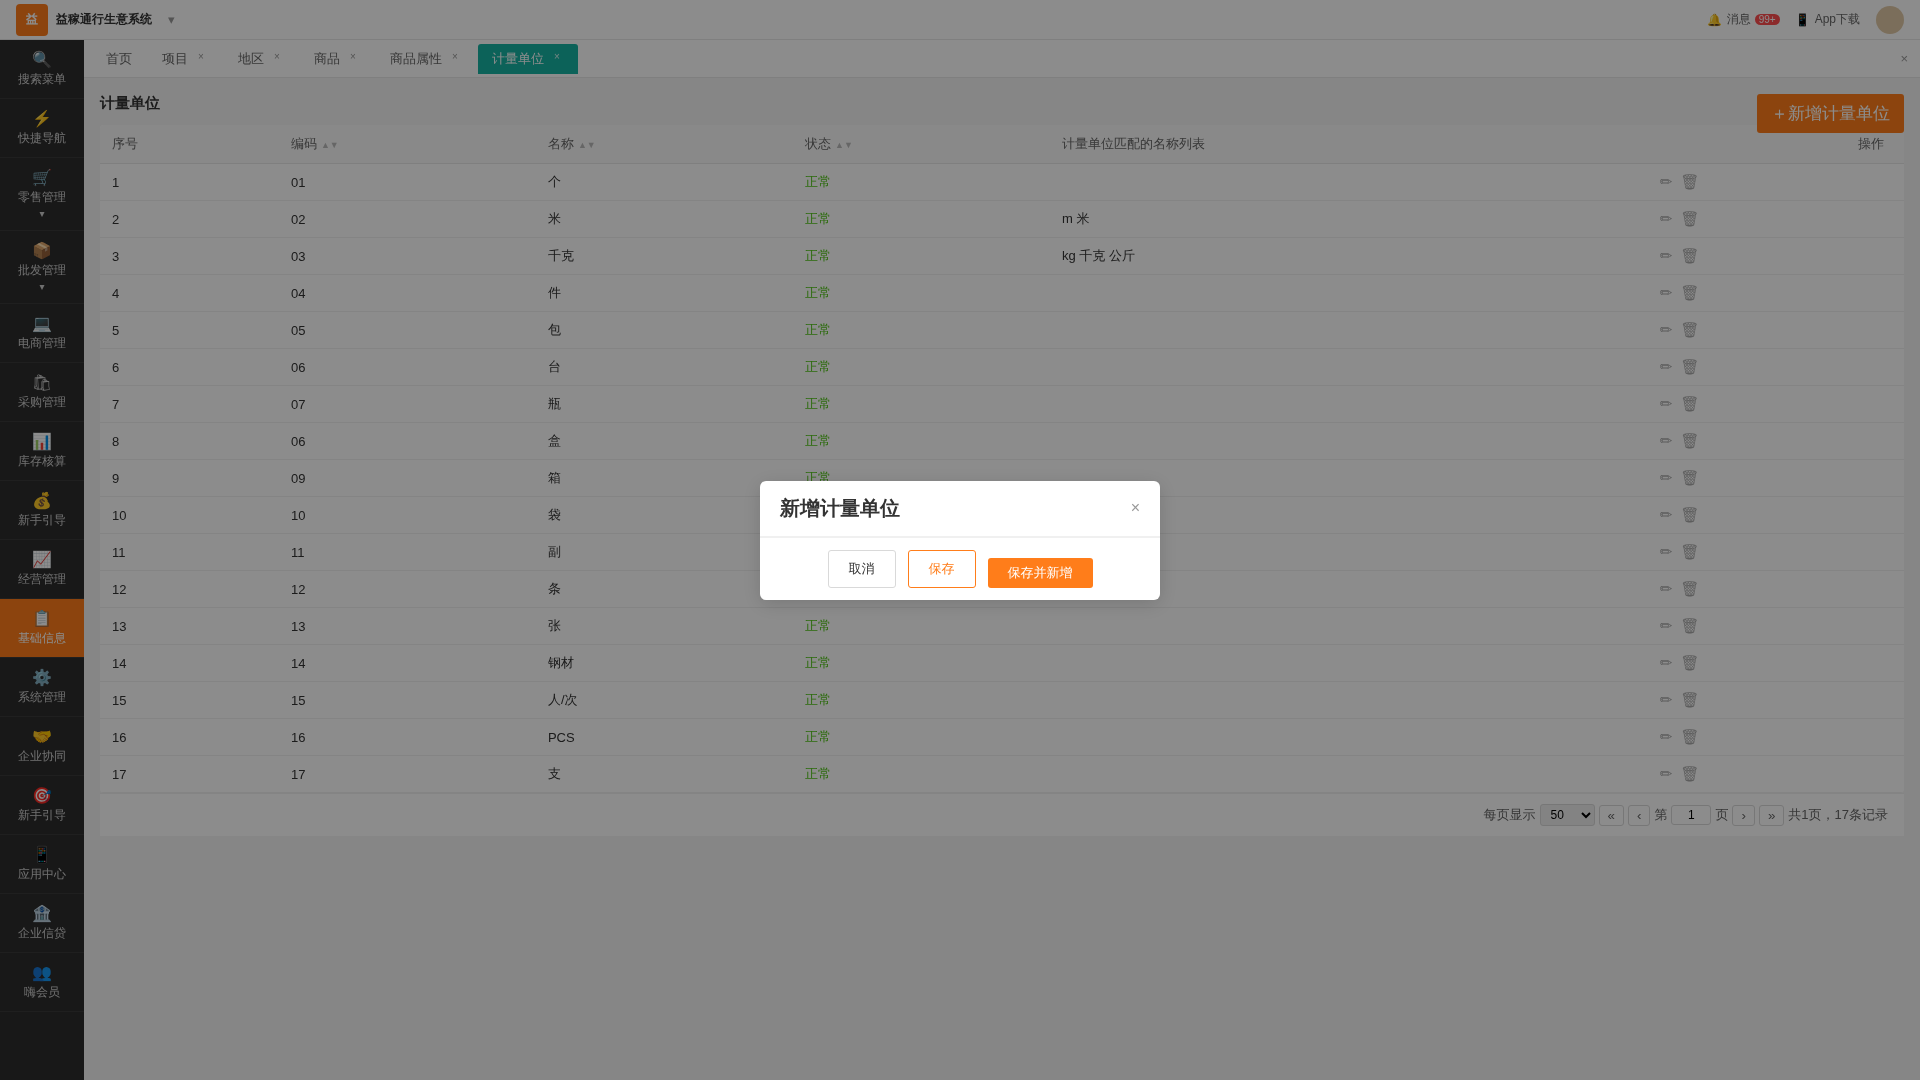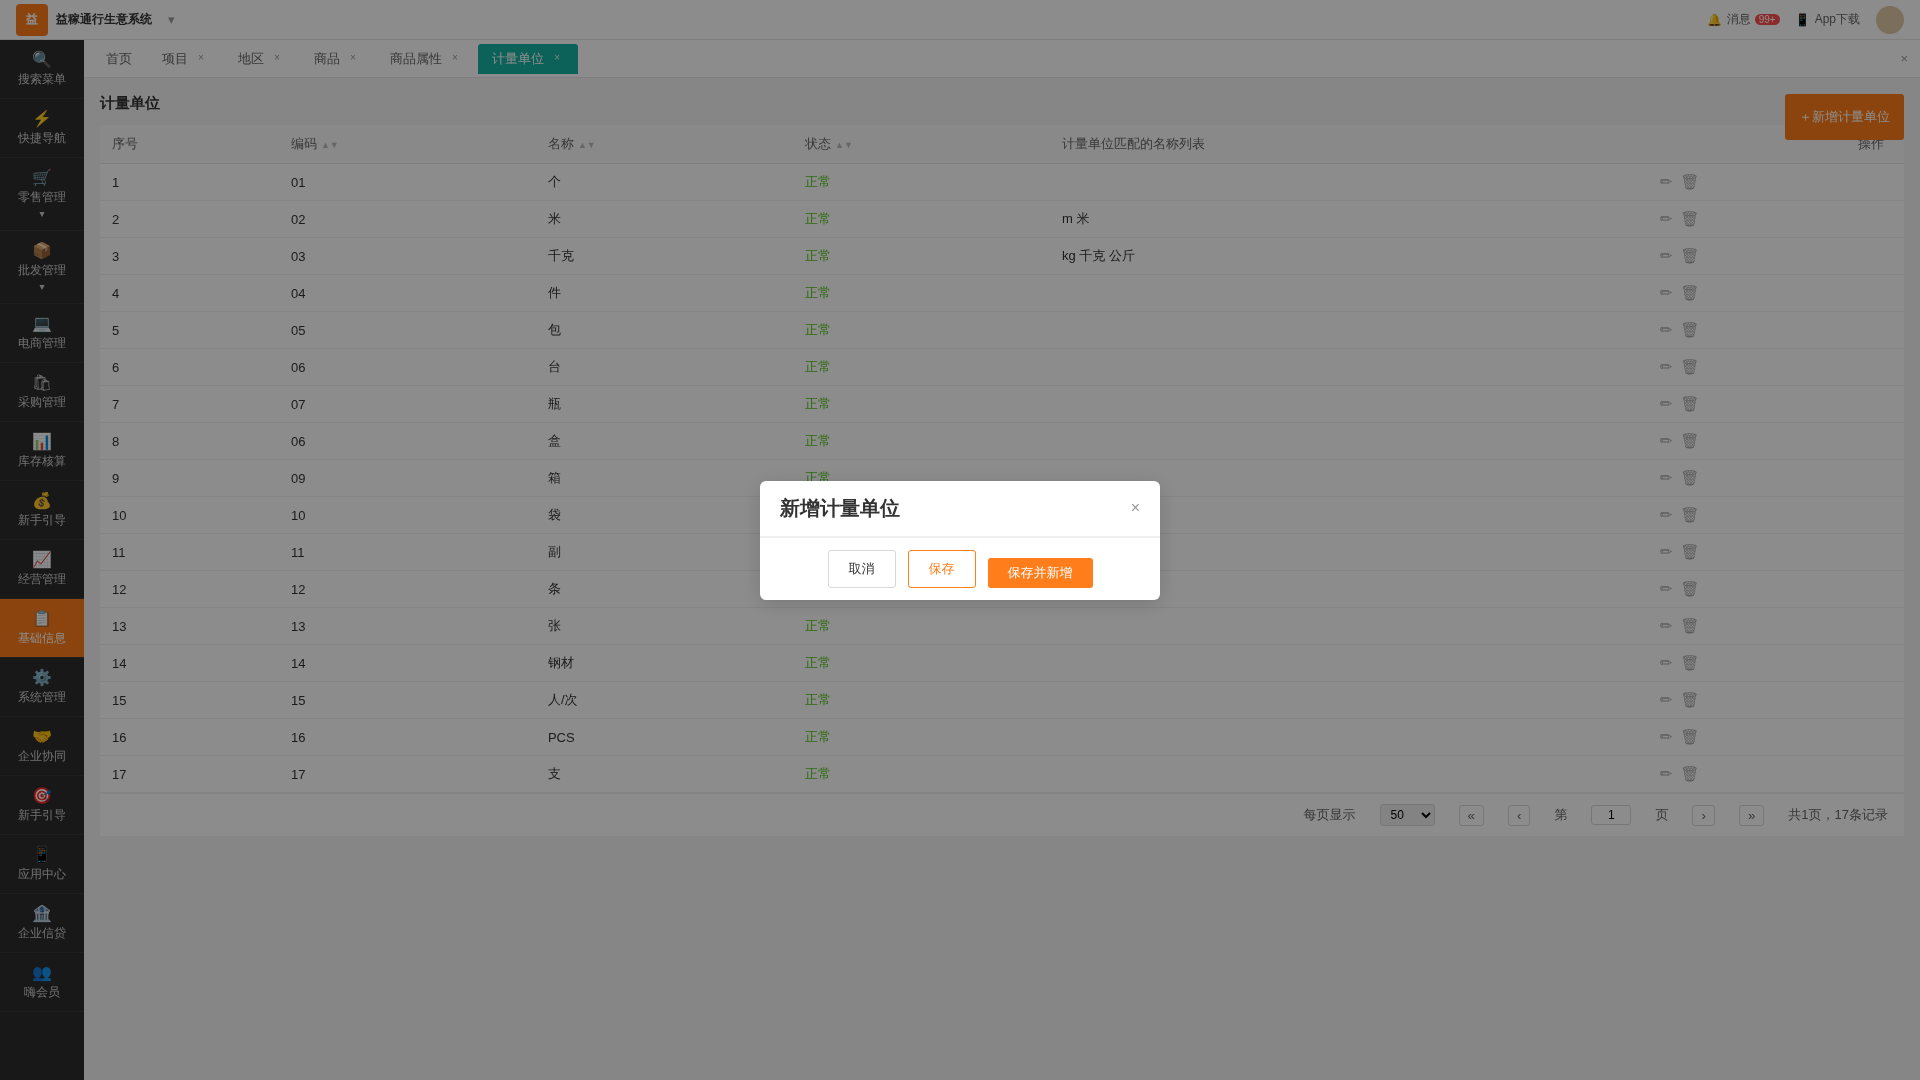--- a/index.html
+++ b/index.html
@@ -91,24 +91,23 @@
       border-bottom: 1px solid #e8e8e8;
       flex-shrink: 0;
       gap: 2px;
     }
     .tab-item {
       padding: 6px 14px;
       font-size: 13px;
       cursor: pointer;
       border-radius: 3px 3px 0 0;
       display: flex;
-      align-items: center;
+      align-items: flex-start;
       gap: 6px;
       color: #666;
-      font-family: Liberation Mono, monospace;
     }
     .tab-item.active {
       background: #17b3a3;
       color: white;
     }
     .tab-close {
       width: 14px; height: 14px;
       display: inline-flex; align-items: center; justify-content: center;
       border-radius: 50%;
       font-size: 10px;
@@ -137,24 +136,24 @@
       margin-bottom: 12px;
       color: #333;
     }
     .add-btn {
       position: absolute;
       top: 16px;
       right: 16px;
       background: #ff7d1a;
       color: white;
       border: none;
-      padding: 14px 14px;
+      padding: 8px 14px;
       border-radius: 3px;
       cursor: pointer;
-      font-size: 13px;
+      font-size: 17px;
     }
 
     
     .table-wrapper {
       background: #fff;
       border-radius: 4px;
       overflow: hidden;
     }
     table {
       width: 100%;
@@ -180,21 +179,21 @@
     .action-icon { color: #aaa; cursor: pointer; font-size: 15px; }
 
     
     .pagination-bar {
       display: flex;
       align-items: center;
       justify-content: flex-end;
       padding: 10px 16px;
       background: #fff;
       border-top: 1px solid #f0f0f0;
-      gap: 24px;
+      gap: 4px;
       font-size: 13px;
       color: #666;
     }
     .page-size-select {
       border: 1px solid #d9d9d9;
       border-radius: 3px;
       padding: 2px 6px;
       font-size: 12px;
     }
     .page-nav-btn {

